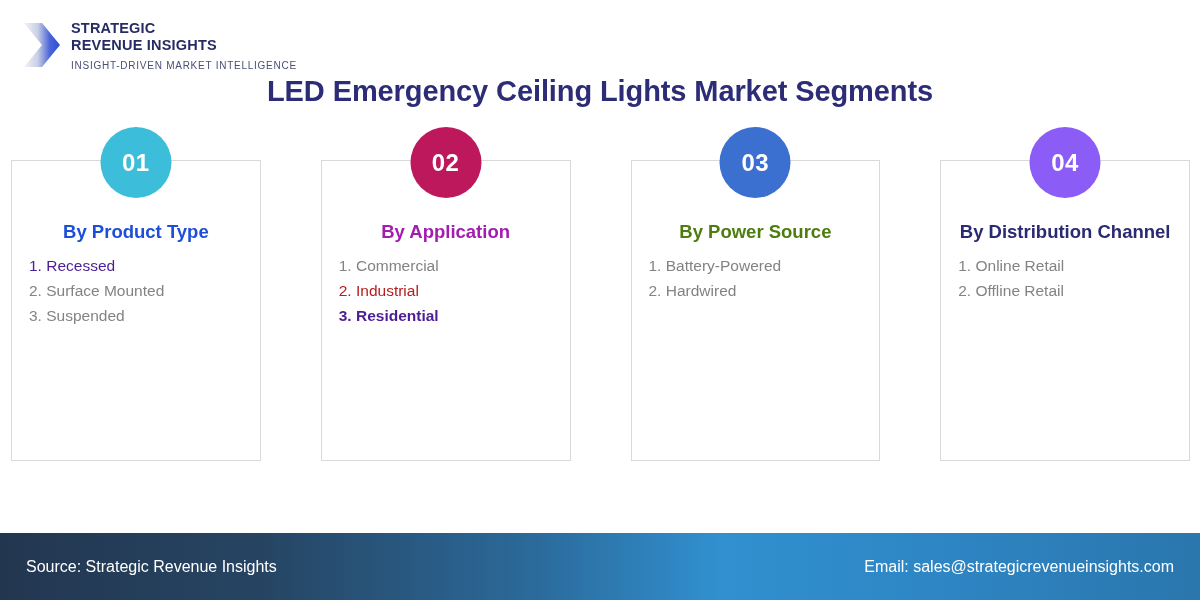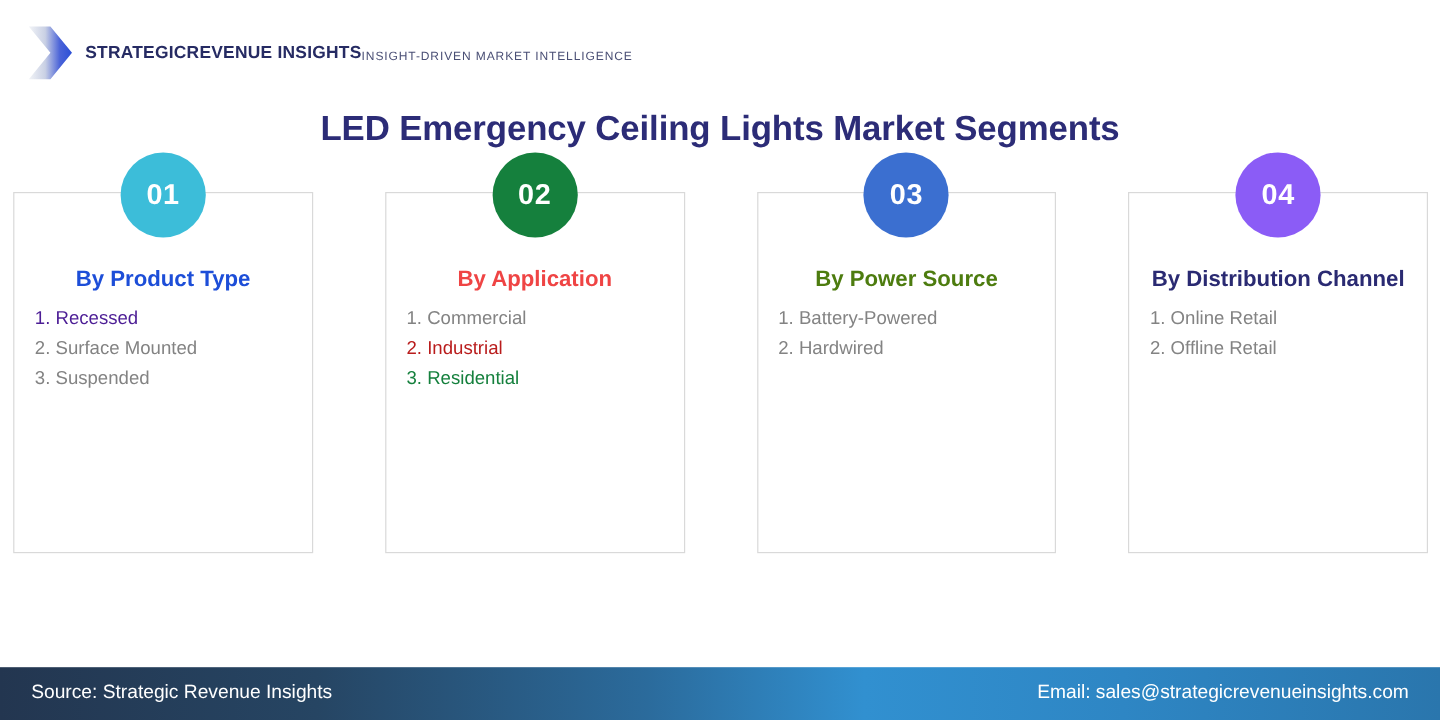--- a/index.html
+++ b/index.html
@@ -11,33 +11,33 @@
     overflow:hidden;
     -webkit-font-smoothing:antialiased;
   }
 
   
   #logo {
     position:absolute; left:22px; top:20px;
     display:flex; align-items:center; gap:9px;
   }
   #logo-mark { width:40px; height:48px; flex:none; }
-  #logo-text { display:flex; flex-direction:row; }
+  #logo-text { display:flex; flex-direction:column; }
   .logo-line {
     font-size:14.5px; font-weight:bold; color:#262b63;
     letter-spacing:.2px; line-height:1.16;
   }
   .logo-tag {
     font-size:10px; color:#4a4f75; letter-spacing:.75px;
     margin-top:7px; line-height:1;
   }
 
   
   #title {
-    position:absolute; left:0; top:92px; width:1200px;
+    position:absolute; left:0; top:75px; width:1200px;
     text-align:center;
     font-size:29px; font-weight:bold; color:#2c2c77;
     letter-spacing:-.1px;
   }
 
   
   #cards {
     position:absolute; left:11px; top:160px;
     width:1179px; height:301px;
     display:flex; gap:60px;
@@ -64,21 +64,21 @@
     list-style:none;
   }
   .card-list li {
     font-size:15.5px; color:#838383;
     line-height:1.62; white-space:nowrap;
   }
 
   
   #footer {
     position:absolute; left:0; bottom:0;
-    width:1200px; height:44px;
+    width:1200px; height:67px;
     background:linear-gradient(90deg,#233650 0%,#264563 22%,#2b6b9c 45%,#3190d0 60%,#2e86c4 78%,#2a76ad 100%);
     display:flex; align-items:center; justify-content:space-between;
     padding:0 26px;
   }
   .footer-text { font-size:16px; color:#ffffff; }
 </style>
 </head>
 <body>
 
 <div id="logo">
@@ -108,26 +108,26 @@
     <div class="badge" style="background: rgb(60, 189, 217);">01</div>
     <div class="card-title" style="color: #1d4ed8;">By Product Type</div>
     <ul class="card-list">
       <li style="color: #4c1d95;">1. Recessed</li>
       <li style="color: rgb(131, 131, 131);">2. Surface Mounted</li>
       <li style="color: rgb(131, 131, 131);">3. Suspended</li>
     </ul>
   </div>
 
   <div class="card" style="border-color: rgb(217, 217, 217);">
-    <div class="badge" style="background: #15803d;">02</div>
-    <div class="card-title" style="color: #ef4444;">By Application</div>
+    <div class="badge" style="background: #be185d;">02</div>
+    <div class="card-title" style="color: #a21caf;">By Application</div>
     <ul class="card-list">
       <li style="color: rgb(131, 131, 131);">1. Commercial</li>
       <li style="color: #b91c1c;">2. Industrial</li>
-      <li style="color: #15803d;">3. Residential</li>
+      <li style="color: #4c1d95; font-weight: bold;">3. Residential</li>
     </ul>
   </div>
 
   <div class="card" style="border-color: rgb(217, 217, 217);">
     <div class="badge" style="background: rgb(59, 111, 208);">03</div>
     <div class="card-title" style="color: #4d7c0f;">By Power Source</div>
     <ul class="card-list">
       <li style="color: rgb(131, 131, 131);">1. Battery-Powered</li>
       <li style="color: rgb(131, 131, 131);">2. Hardwired</li>
     </ul>

